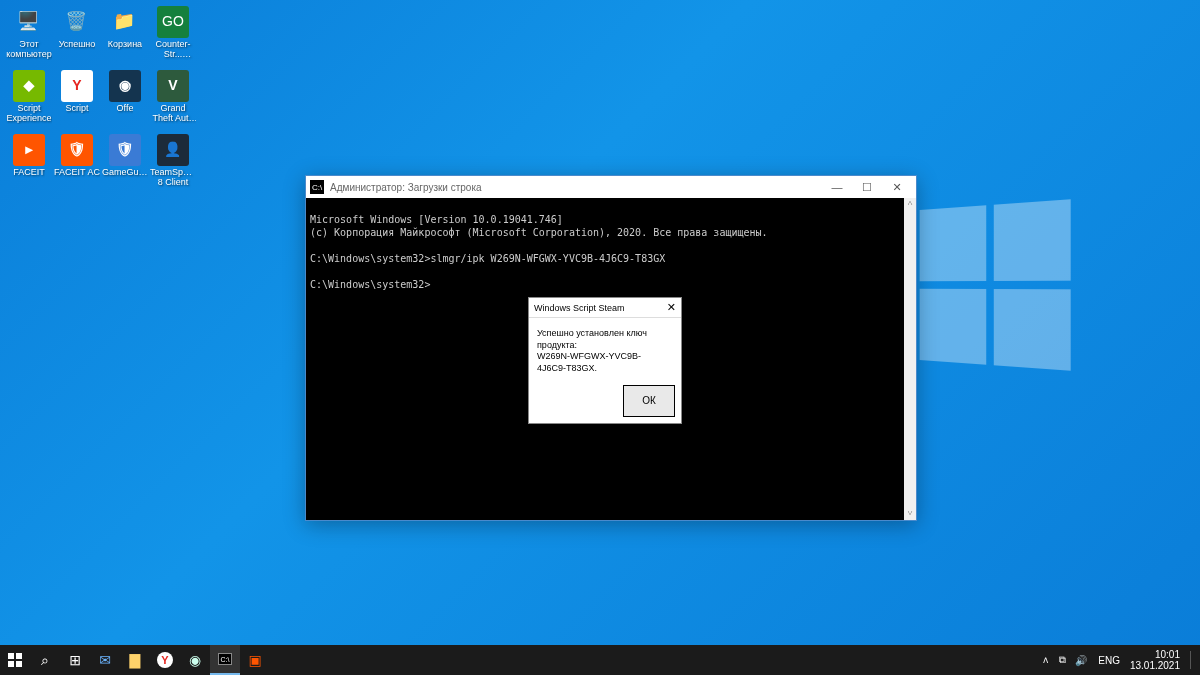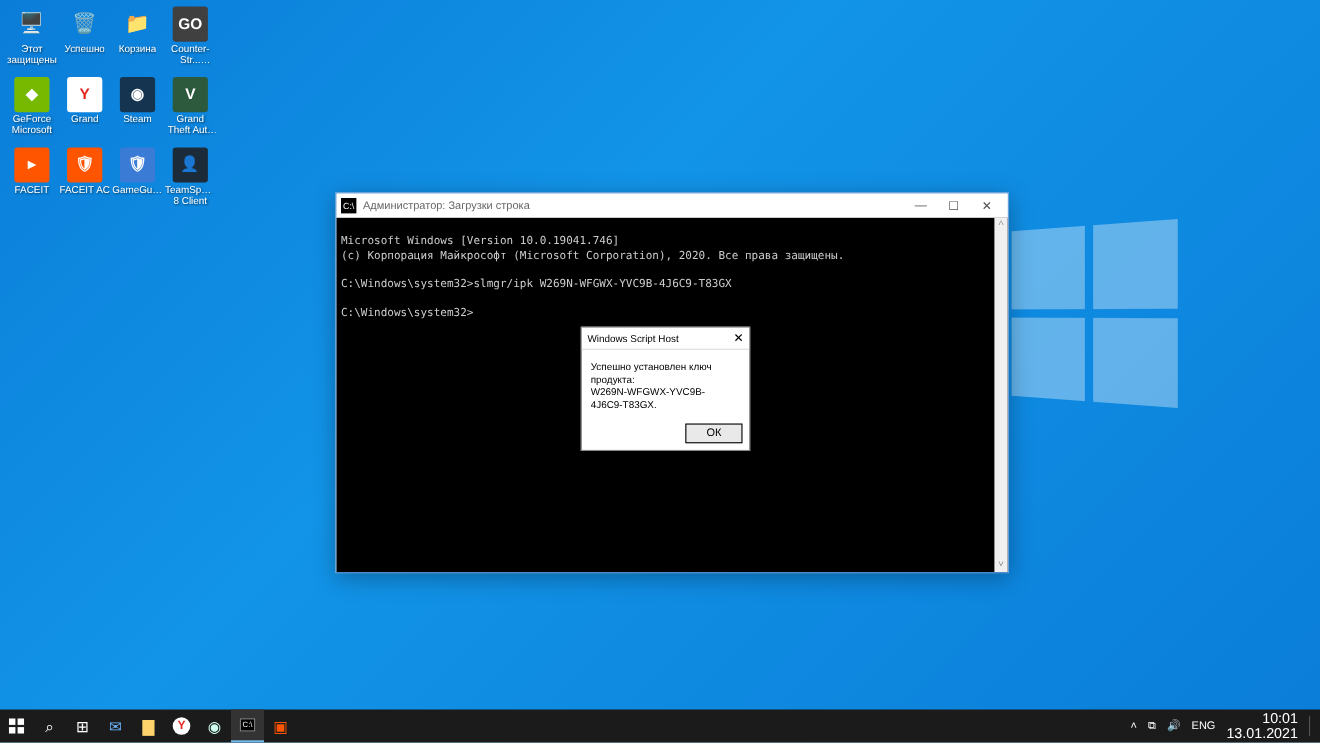--- a/index.html
+++ b/index.html
@@ -142,21 +142,21 @@
   .wsh-body { padding: 10px 16px 4px 8px; line-height: 1.3; }
   .wsh-foot {
     padding: 6px;
     display: flex;
     justify-content: flex-end;
   }
   .wsh-foot button {
     border: 1px solid #000;
     background: #e9e9e9;
     font-size: 10px;
-    width: 52px; height: 18px;
+    width: 52px; height: 32px;
     cursor: pointer;
   }
 
   
   .taskbar {
     position: absolute;
     left: 0; right: 0; bottom: 0;
     height: 30px;
     background: #1b1b1b;
     display: flex;
@@ -171,60 +171,60 @@
     cursor: pointer;
     font-size: 14px;
   }
   .tb-item.active { background: #333; border-bottom: 2px solid #76b9ed; }
   .tb-spacer { flex: 1; }
   .tb-right {
     display: flex; align-items: center;
     padding: 0 6px;
     gap: 10px;
   }
-  .tb-clock { text-align: right; line-height: 1.1; font-size: 13px; }
+  .tb-clock { text-align: right; line-height: 1.1; font-size: 10px; }
 </style>
 </head>
 <body>
 
 <div class="winlogo">
   <div></div>
     <div></div>
     <div></div>
     <div></div>
 </div>
 
 <div class="desktop" id="desktop">
     <div class="icon">
       <div class="pic">🖥️</div>
-      <div class="lbl">Этот защищены</div>
+      <div class="lbl">Этот компьютер</div>
     </div>
     <div class="icon">
       <div class="pic">🗑️</div>
       <div class="lbl">Успешно</div>
     </div>
     <div class="icon">
       <div class="pic">📁</div>
       <div class="lbl">Корзина</div>
     </div>
     <div class="icon">
-      <div class="pic" style="background: #404040; color: rgb(255, 255, 255); font-weight: bold; font-size: 14px;">GO</div>
+      <div class="pic" style="background: #15803d; color: rgb(255, 255, 255); font-weight: normal; font-size: 14px;">GO</div>
       <div class="lbl">Counter-Str... Global Offe...</div>
     </div>
     <div class="icon">
       <div class="pic" style="background: rgb(118, 185, 0); color: rgb(255, 255, 255); font-weight: bold; font-size: 14px;">◆</div>
-      <div class="lbl">GeForce Microsoft</div>
+      <div class="lbl">Script Experience</div>
     </div>
     <div class="icon">
       <div class="pic" style="background: rgb(255, 255, 255); color: rgb(229, 38, 32); font-weight: bold; font-size: 14px;">Y</div>
-      <div class="lbl">Grand</div>
+      <div class="lbl">Script</div>
     </div>
     <div class="icon">
       <div class="pic" style="background: rgb(20, 52, 79); color: rgb(255, 255, 255); font-weight: bold; font-size: 14px;">◉</div>
-      <div class="lbl">Steam</div>
+      <div class="lbl">Offe</div>
     </div>
     <div class="icon">
       <div class="pic" style="background: rgb(45, 90, 61); color: rgb(255, 255, 255); font-weight: bold; font-size: 14px;">V</div>
       <div class="lbl">Grand Theft Auto V</div>
     </div>
     <div class="icon">
       <div class="pic" style="background: rgb(255, 85, 0); color: rgb(255, 255, 255); font-weight: bold; font-size: 14px;">▸</div>
       <div class="lbl">FACEIT</div>
     </div>
     <div class="icon">
@@ -259,21 +259,21 @@
 C:\Windows\system32&gt;</span>
     <div class="cmd-scroll">
       <span>˄</span>
       <span>˅</span>
     </div>
   </div>
 </div>
 
 <div class="wsh">
   <div class="wsh-title">
-    <span>Windows Script Host</span>
+    <span>Windows Script Steam</span>
     <span class="x">✕</span>
   </div>
   <div class="wsh-body">
     <div>Успешно установлен ключ продукта:</div>
     <div>W269N-WFGWX-YVC9B-4J6C9-T83GX.</div>
   </div>
   <div class="wsh-foot">
     <button>ОК</button>
   </div>
 </div>

